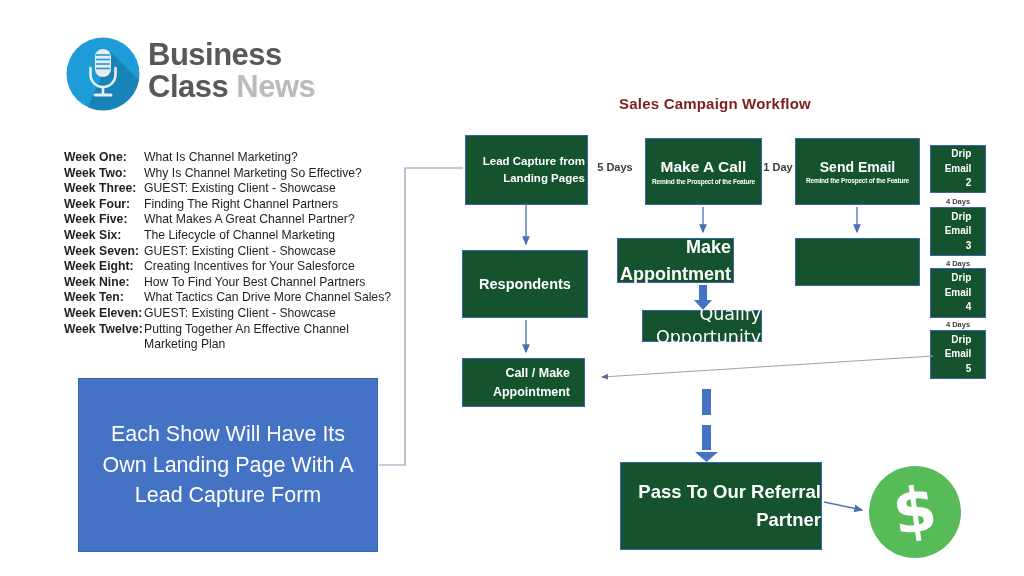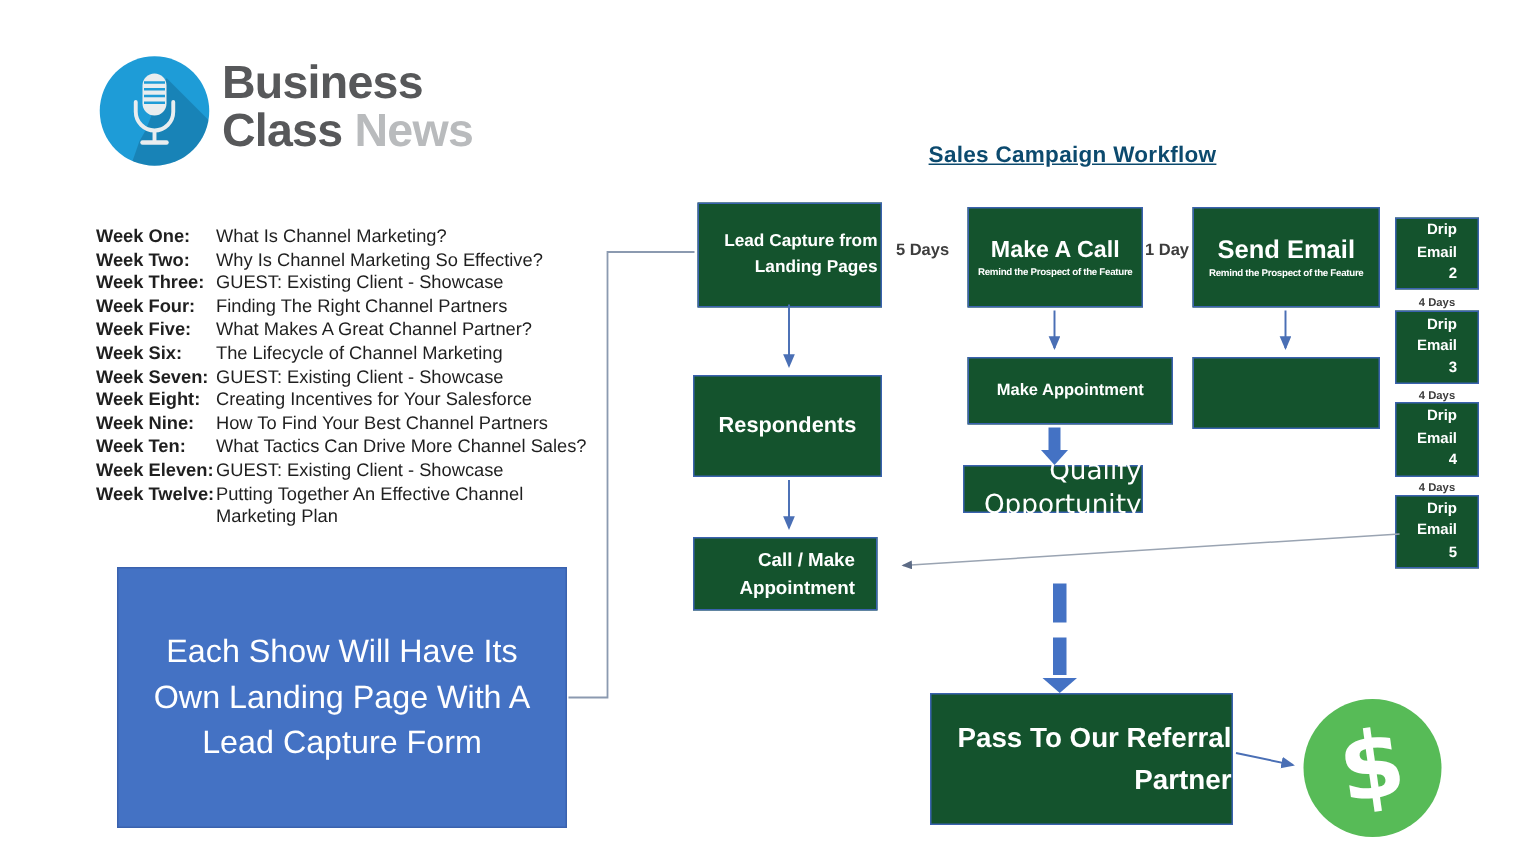--- a/index.html
+++ b/index.html
@@ -19,39 +19,39 @@
   .sched-label { font-weight:bold; }
   
   .callout {
     position:absolute; left:78px; top:378px; width:300px; height:174px;
     background:#4472C4; border:1px solid #3A62AE; box-sizing:border-box;
     display:flex; align-items:center; justify-content:center;
   }
   .callout-text { color:#fff; font-size:21.5px; line-height:1.42; text-align:center; padding:0 12px; }
   
   .wf-title { position:absolute; left:565px; top:95px; width:300px; text-align:center;
-              font-weight:bold; font-size:15px; color:#0c4a6e; letter-spacing:0.2px;text-decoration:underline; }
+              font-weight:bold; font-size:15px; color:#7f1d1d; letter-spacing:0.2px; }
   .node {
     position:absolute; background:#14532d; border:1px solid #3A62AE; color:#fff;
     display:flex; flex-direction:column; align-items:center; justify-content:center;
     text-align:right; font-weight:bold; box-sizing:border-box;
   }
   .n-lead   { left:465px; top:135px; width:123px; height:70px; font-size:11.5px; line-height:1.5; padding:0 2px; }
   .n-resp   { left:462px; top:250px; width:126px; height:68px; font-size:14.5px; }
   .n-cml    { left:462px; top:358px; width:123px; height:49px; font-size:12.5px; line-height:1.45; padding:0 14px; }
   .n-mkcall { left:645px; top:138px; width:117px; height:67px; }
-  .n-mkappt { left:645px; top:238px; width:137px; height:45px; font-size:11px; line-height:1.45; padding:0 16px; }
+  .n-mkappt { left:617px; top:238px; width:117px; height:45px; font-size:18px; line-height:1.45; padding:0 16px; }
   .n-qual   { left:642px; top:310px; width:120px; height:32px; font-weight:400; font-size:17.5px;
               line-height:1.3; font-family:"DejaVu Sans", sans-serif; }
   .n-send   { left:795px; top:138px; width:125px; height:67px; }
   .n-cmr    { left:795px; top:238px; width:125px; height:48px; font-size:12.5px; line-height:1.45; padding:0 14px; }
   .n-pass   { left:620px; top:462px; width:202px; height:88px; font-size:18.5px; line-height:1.5; }
   .n-drip   { left:930px; width:56px; font-size:10px; line-height:1.45; padding:0 20px; }
   .big-title { font-size:15.5px; }
-  .n-send .big-title { font-size:17px; }
+  .n-send .big-title { font-size:14px; }
   .sub-title { font-size:6.5px; letter-spacing:-0.2px; white-space:nowrap; margin-top:2px; }
   .time-label { position:absolute; font-size:11px; font-weight:600; color:#3d3d3d; text-align:center; }
   .t-5days { left:592px; top:161px; width:46px; }
   .t-1day  { left:761px; top:161px; width:34px; }
   .t-4days { left:930px; width:56px; font-size:7.5px; font-weight:600; color:#3d3d3d;
              position:absolute; text-align:center; }
   
   .dollar {
     position:absolute; left:869px; top:466px; width:92px; height:92px; border-radius:50%;
     background:#57BB57; display:flex; align-items:center; justify-content:center;

